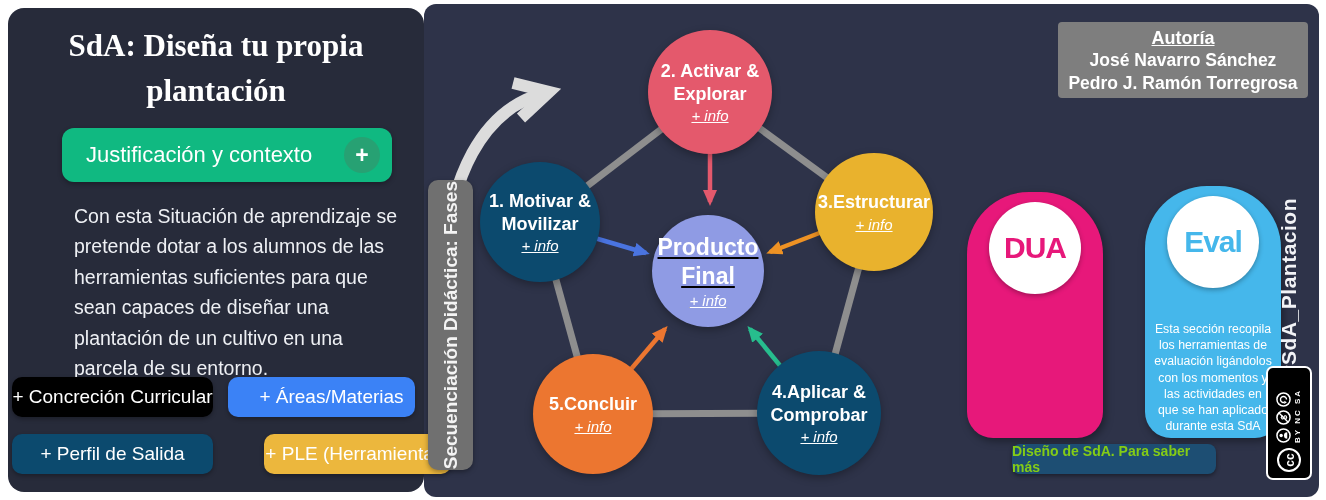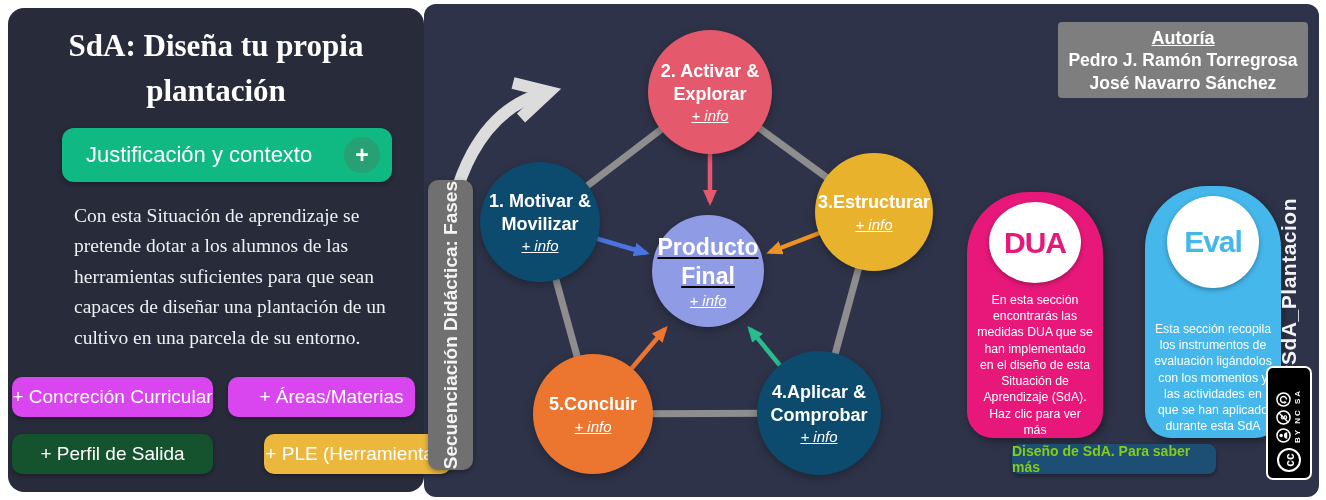--- a/index.html
+++ b/index.html
@@ -9,21 +9,21 @@
 
   
   .bg-left { left:8px; top:8px; width:416px; height:484px; background:#272b3a; border-radius:16px; }
   .bg-main { left:424px; top:4px; width:895px; height:493px; background:#2e3349; border-radius:12px; }
 
   
   .title { left:20px; top:24px; width:392px; color:#ffffff; font-size:31px; font-weight:bold; text-align:center; line-height:1.45;font-family:Liberation Serif, serif; }
   .section-btn { left:62px; top:128px; width:330px; height:54px; border-radius:12px; display:flex; align-items:center; cursor:pointer; box-shadow:0 2px 5px rgba(0,0,0,.3); }
   .section-btn .lbl { color:#ffffff; font-size:22px; padding-left:24px; }
   .plus-circle { position:absolute; right:12px; top:50%; transform:translateY(-50%); width:36px; height:36px; border-radius:50%; background:#27a173; color:#ffffff; font-size:23px; font-weight:bold; display:flex; align-items:center; justify-content:center; }
-  .descr { left:74px; top:201px; width:332px; color:#eef0f4; font-size:19.5px; line-height:1.56;font-family:Liberation Serif, serif; }
+  .descr { left:74px; top:201px; width:332px; color:#eef0f4; font-size:19.5px; line-height:1.56; }
   .chip { position:absolute; border:none; border-radius:10px; color:#ffffff; font-size:19px; font-family:inherit; cursor:pointer; display:flex; align-items:center; justify-content:center; box-shadow:0 2px 4px rgba(0,0,0,.3); }
   .chip1 { left:12px;  top:377px; width:201px; height:40px; }
   .chip2 { left:228px; top:377px; width:187px; height:40px; }
   .chip3 { left:12px;  top:434px; width:201px; height:40px; }
   .chip4 { left:228px; top:434px; width:187px; height:40px; }
 
   
   .vtext { writing-mode:vertical-rl; transform:rotate(180deg); }
   .ribbon { left:428px; top:180px; width:45px; height:290px; background:#707070; border-radius:10px; display:flex; align-items:center; justify-content:center; box-shadow:0 2px 5px rgba(0,0,0,.35); }
   .ribbon span { color:#f4f4f4; font-weight:bold; font-size:19px; }
@@ -73,23 +73,23 @@
 
 <h1 class="abs title">SdA: Diseña tu propia plantación</h1>
 
 <div class="abs section-btn" style="background-color: rgb(16, 185, 129);">
   <span class="lbl">Justificación y contexto</span>
   <span class="plus-circle">+</span>
 </div>
 
 <p class="abs descr">Con esta Situación de aprendizaje se pretende dotar a los alumnos de las herramientas suficientes para que sean capaces de diseñar una plantación de un cultivo en una parcela de su entorno.</p>
 
-<button class="chip chip1" style="background-color: #d946ef;">+ Concreción Curricular</button>
-<button class="chip chip2" style="background-color: #d946ef; padding-left: 20px;">+ Áreas/Materias</button>
-<button class="chip chip3" style="background-color: #14532d;">+ Perfil de Salida</button>
+<button class="chip chip1" style="background-color: #000000;">+ Concreción Curricular</button>
+<button class="chip chip2" style="background-color: #3b82f6; padding-left: 20px;">+ Áreas/Materias</button>
+<button class="chip chip3" style="background-color: #0c4a6e;">+ Perfil de Salida</button>
 <button class="chip chip4" style="background-color: rgb(236, 183, 61); margin-left: 36px;">+ PLE (Herramientas)</button>
 
 <svg class="abs overlay" viewBox="0 0 1326 500">
   <defs>
     <marker id="mRed" markerUnits="userSpaceOnUse" markerWidth="16" markerHeight="14" refX="12" refY="7" orient="auto">
         <path d="M0,0 L16,7 L0,14 Z" fill="#e4596c"></path>
       </marker>
     <marker id="mBlue" markerUnits="userSpaceOnUse" markerWidth="16" markerHeight="14" refX="12" refY="7" orient="auto">
         <path d="M0,0 L16,7 L0,14 Z" fill="#4a74e0"></path>
       </marker>
@@ -147,36 +147,35 @@
   <span class="label">5.Concluir</span>
   <span class="info">+ info</span>
 </div>
 <div class="abs circle c0" style="background-color: rgb(143, 155, 228);">
   <span class="label">Producto Final</span>
   <span class="info">+ info</span>
 </div>
 
 <div class="abs authors">
   <div class="a-title">Autoría</div>
+  <div class="a-name">José Navarro Sánchez</div>
   <div class="a-name">Pedro J. Ramón Torregrosa</div>
-  <div class="a-name">José Navarro Sánchez</div>
 </div>
 
 <div class="abs tallcard dua" style="background-color: rgb(231, 24, 122);">
   <div class="bubble">
     <span style="color: rgb(231, 24, 122);">DUA</span>
   </div>
-  <div class="cardtext">En esta sección encontrarás las medidas DUA que se han implementado en el diseño de esta Situación de Aprendizaje (SdA). Haz clic para ver más</div>
 </div>
 
 <div class="abs tallcard eval" style="background-color: rgb(69, 183, 235);">
   <div class="bubble">
     <span style="color: rgb(69, 183, 235);">Eval</span>
   </div>
-  <div class="cardtext">Esta sección recopila los instrumentos de evaluación ligándolos con los momentos y las actividades en que se han aplicado durante esta SdA</div>
+  <div class="cardtext">Esta sección recopila los herramientas de evaluación ligándolos con los momentos y las actividades en que se han aplicado durante esta SdA</div>
 </div>
 
 <div class="abs hashtag">
   <span class="vtext">#SdA_Plantacion</span>
 </div>
 
 <div class="abs more-btn" style="background-color: rgb(29, 78, 115);">Diseño de SdA. Para saber más</div>
 
 <div class="abs cc-wrap">
   <div class="cc-inner">

